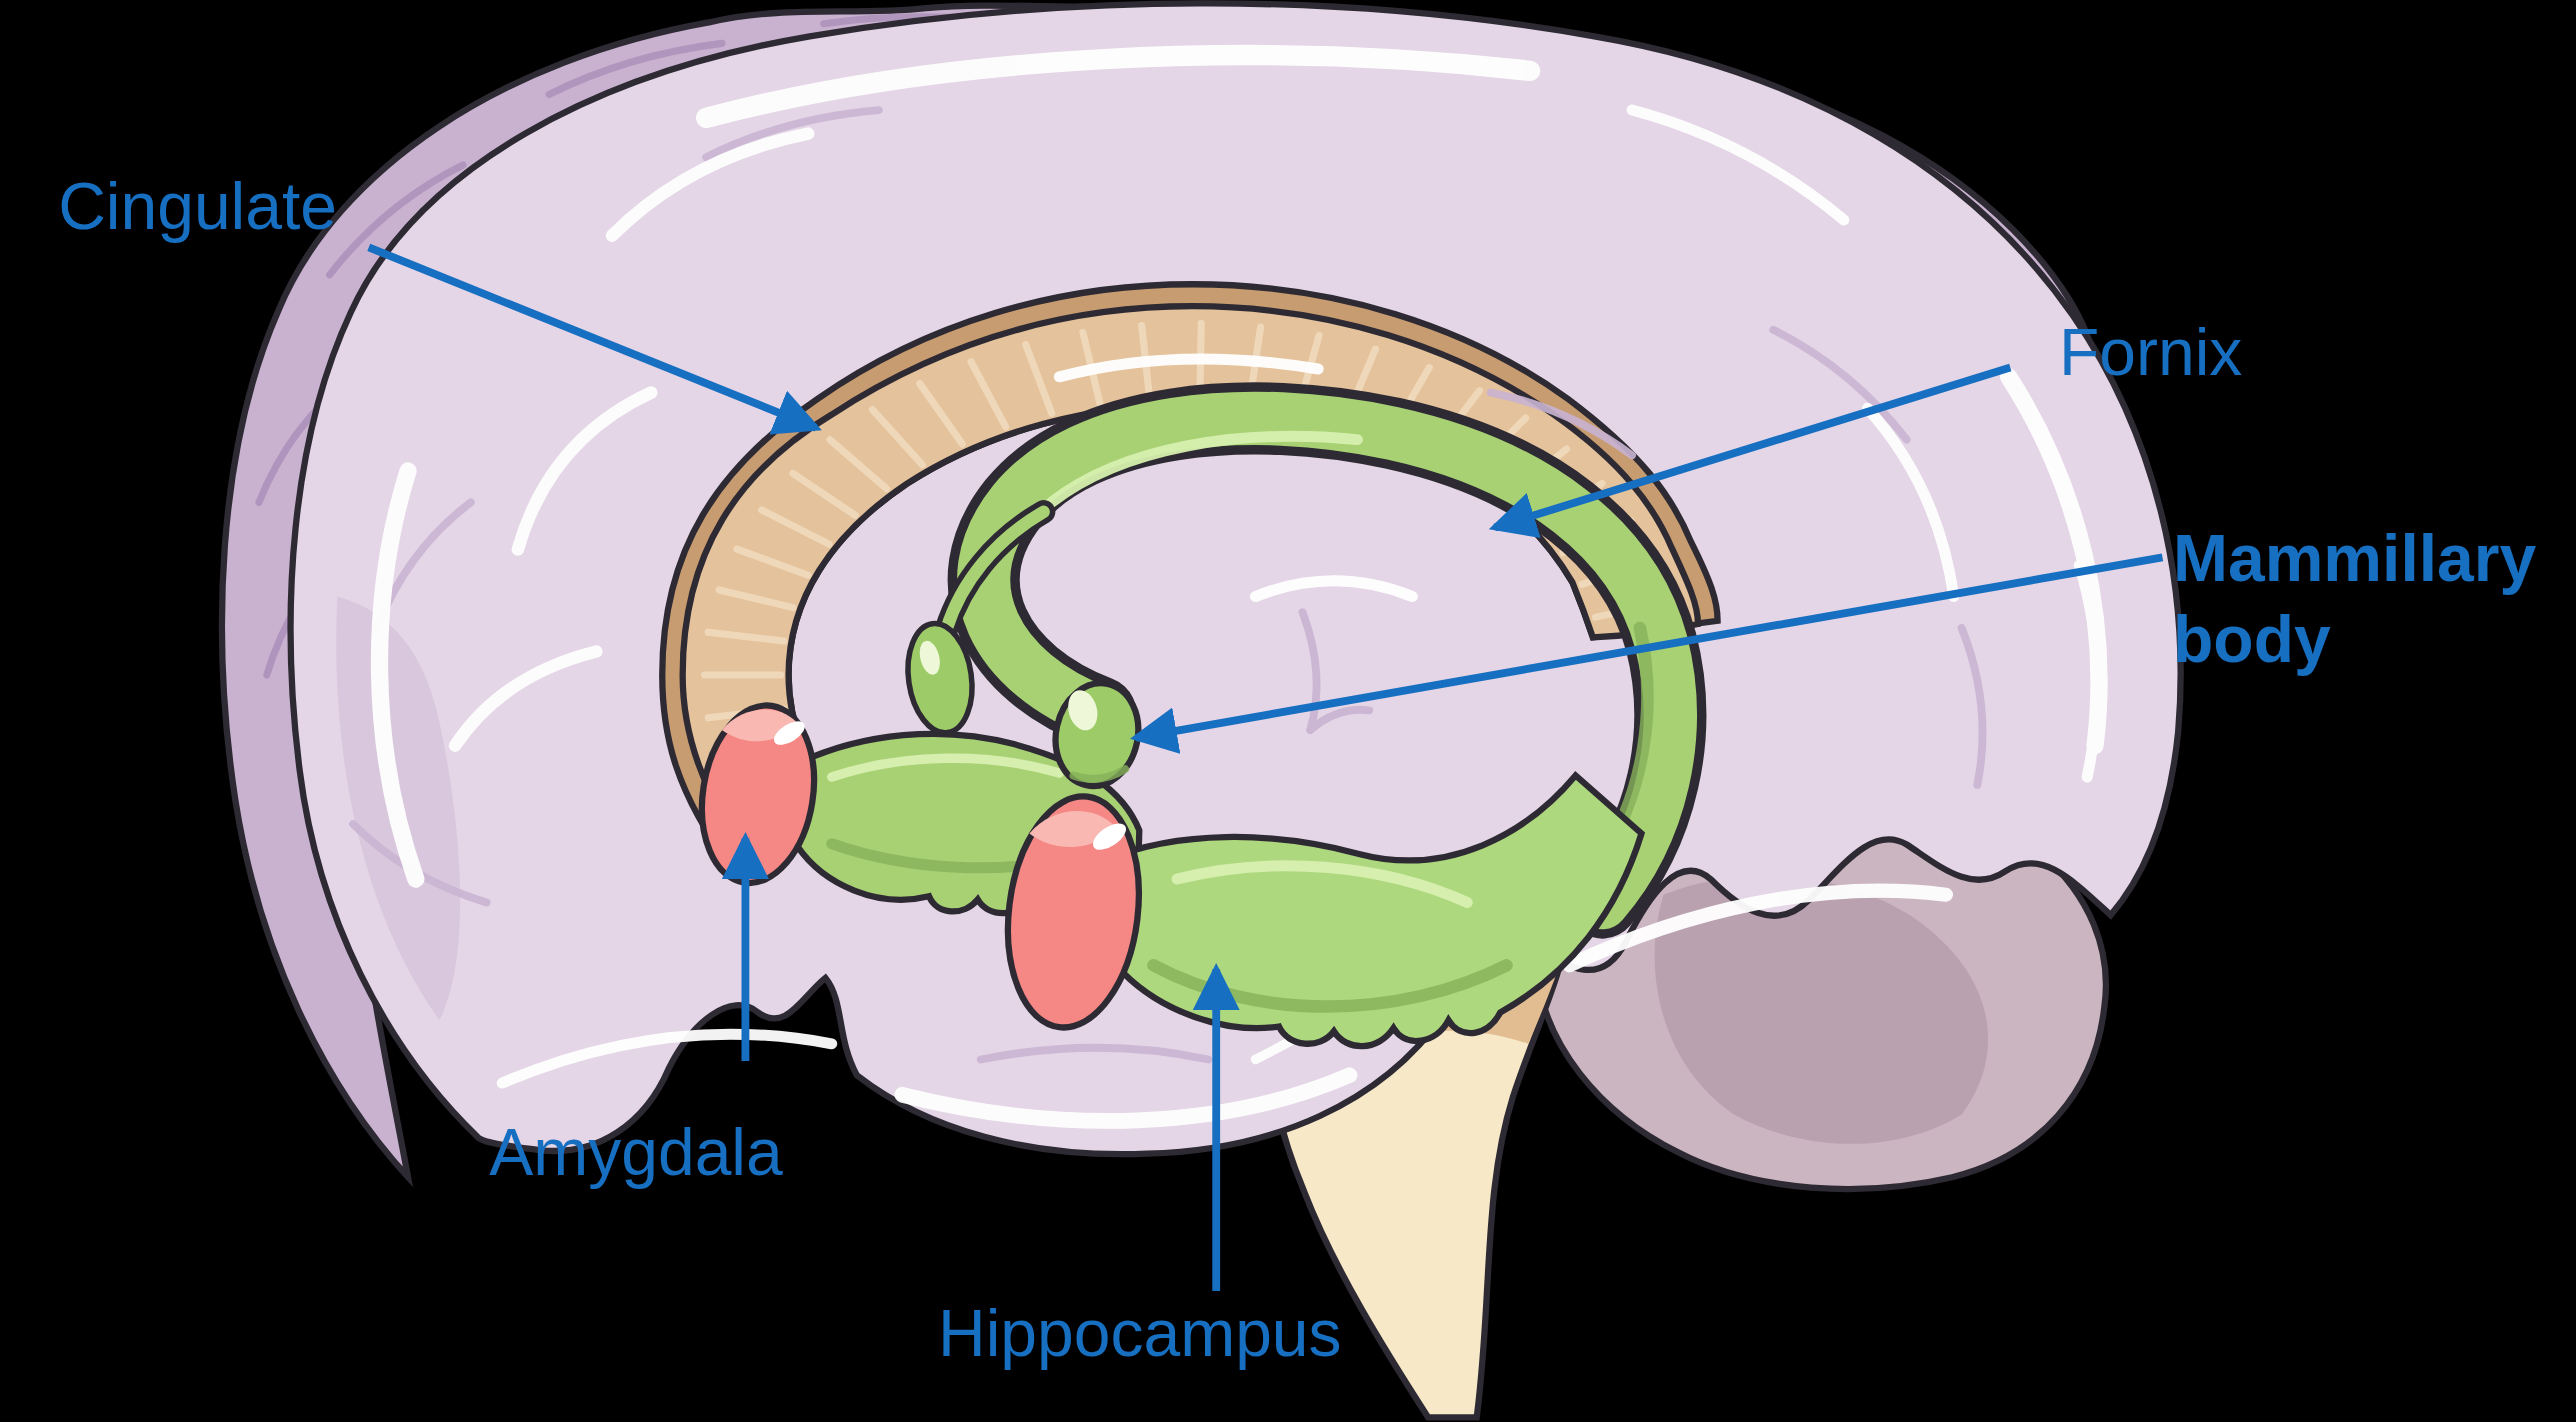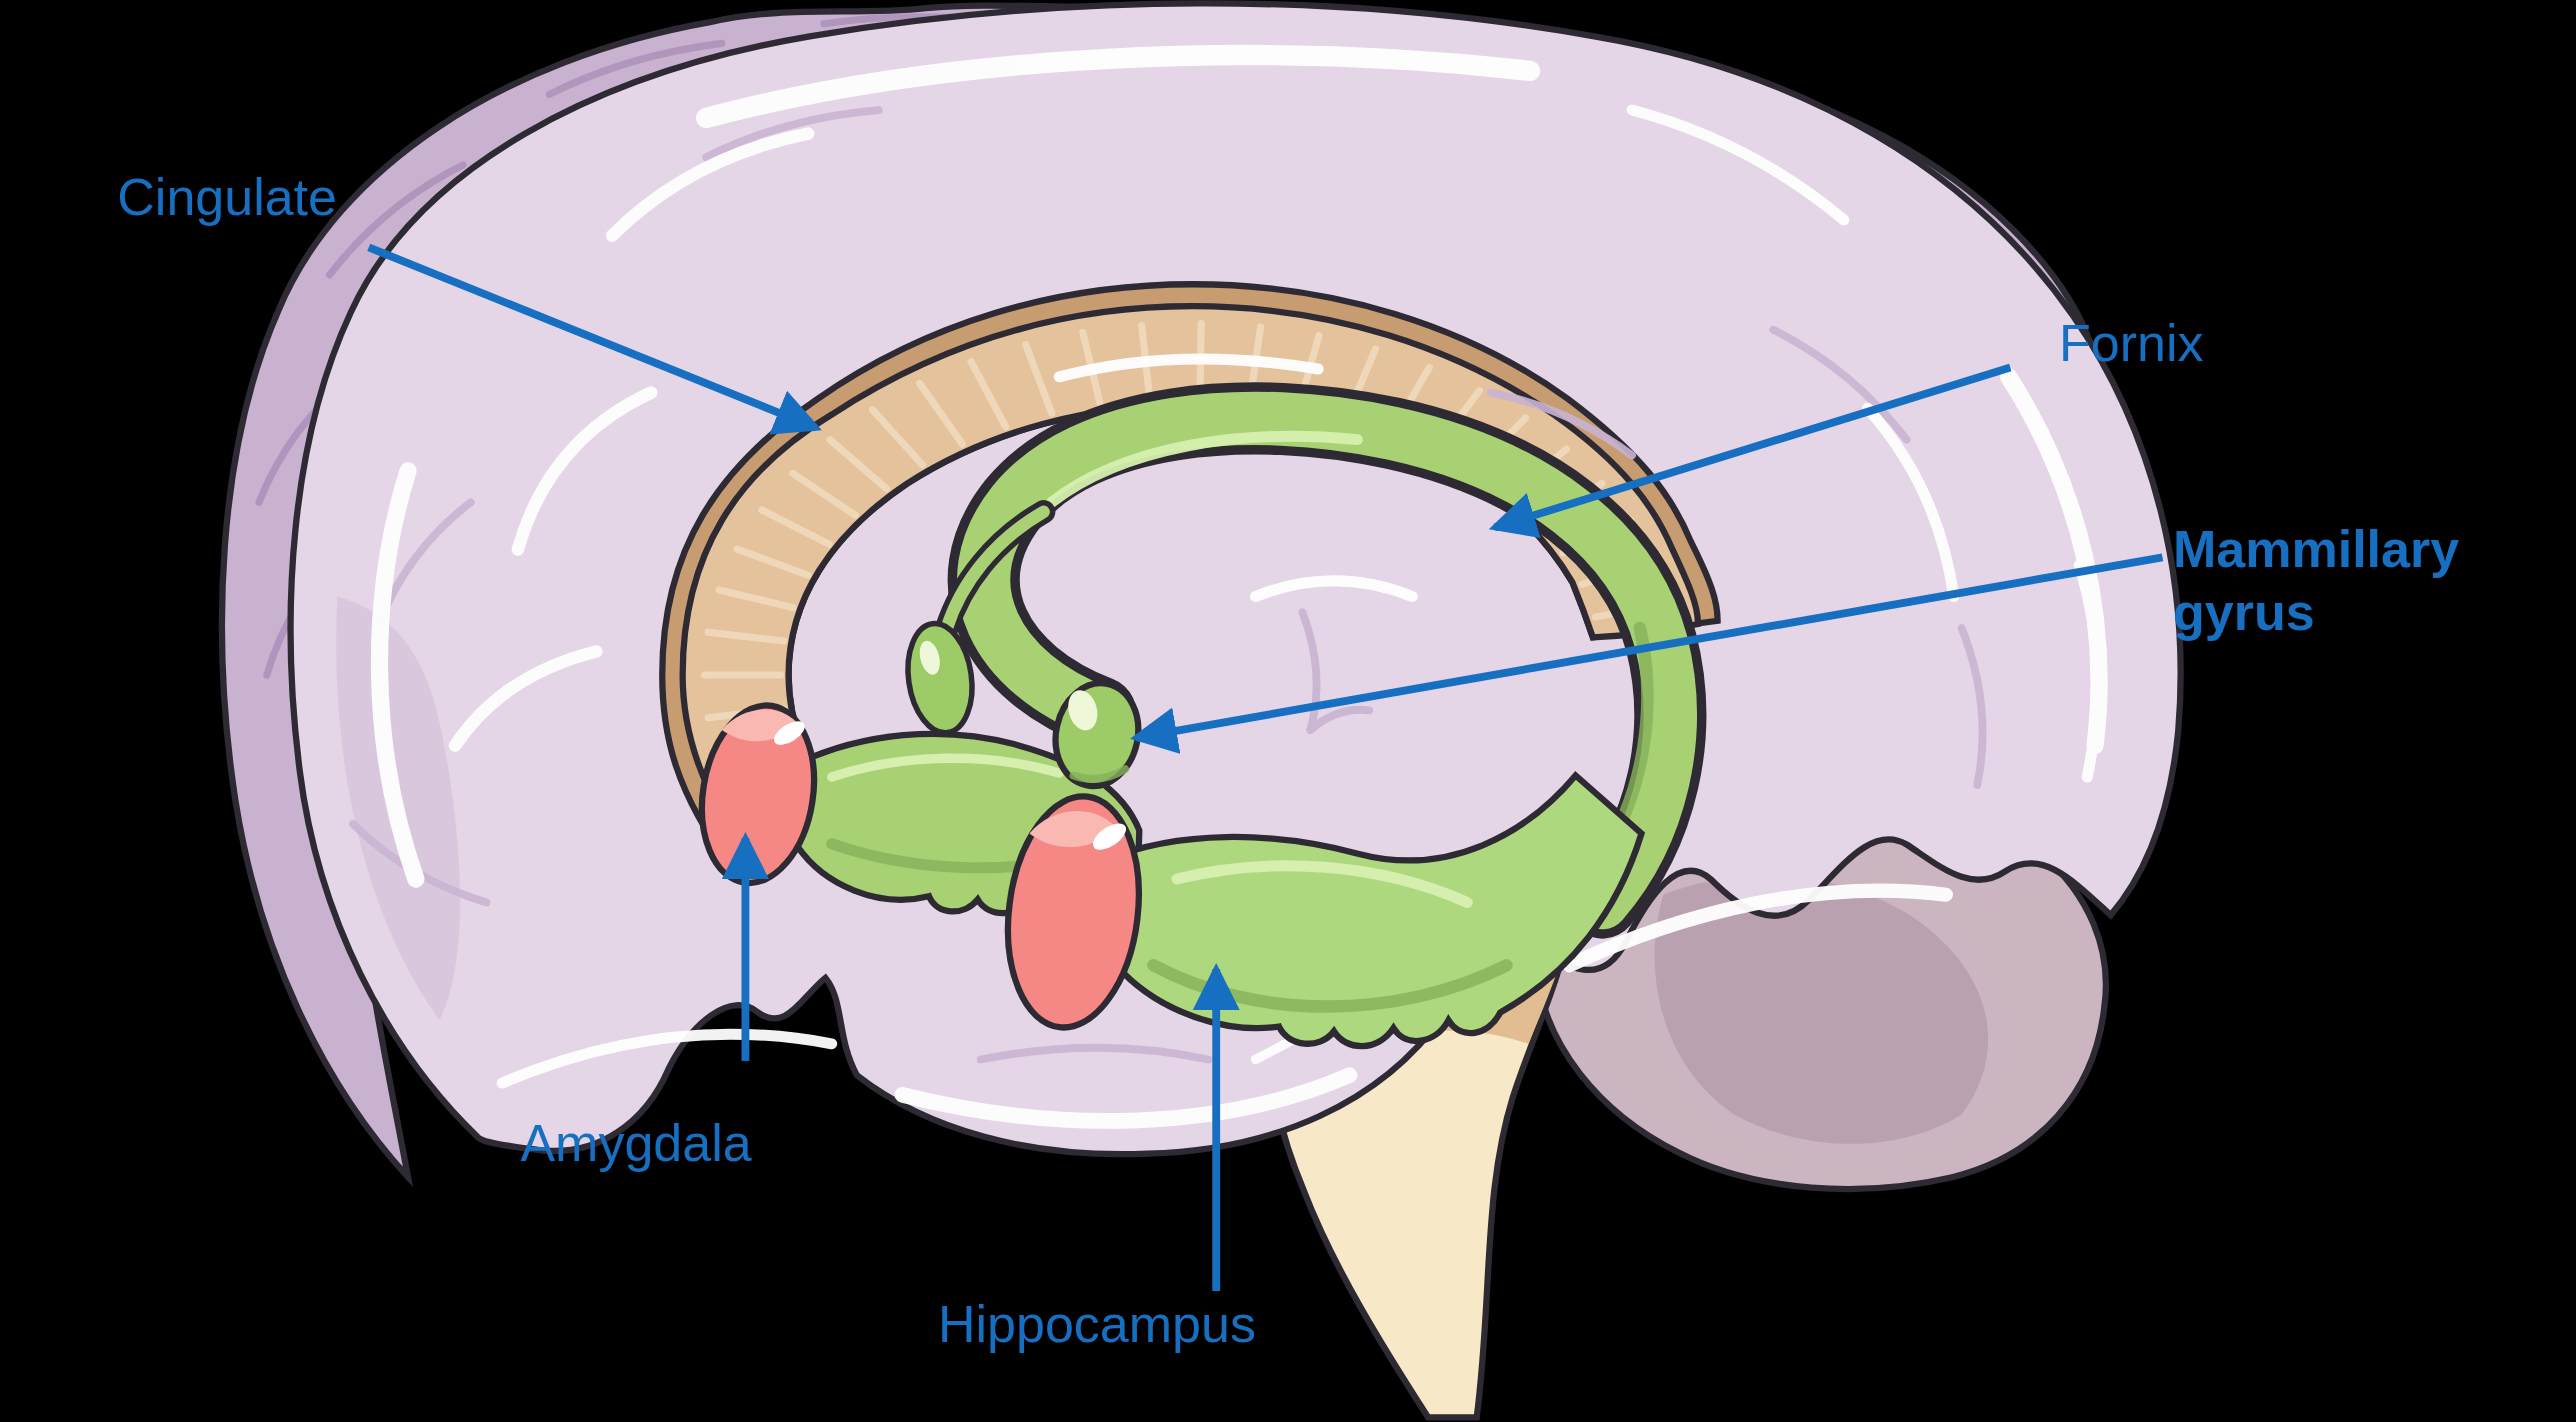--- a/index.html
+++ b/index.html
@@ -7,21 +7,21 @@
     position:relative;
     width:2576px;height:1423px;
     background:var(--background,#000000);
     overflow:hidden;
     font-family:"Liberation Sans",sans-serif;
   }
   .stage svg{position:absolute;left:0;top:0;}
   .diagram-label{
     position:absolute;
     color:var(--label_blue,#176fc1);
-    font-size:52px;
+    font-size:66px;
     line-height:1.22;
     white-space:nowrap;
     letter-spacing:0px;
   }
   .align-right{text-align:right;}
   .align-center{text-align:center;}
 
   
   .outline         {stroke:var(--outline,#2e2a33);}
   .fill-rim        {fill:var(--far_hemisphere,#c9b2d0);}
@@ -335,20 +335,20 @@
   </svg>
 
   <div class="diagram-label align-right" style="left:31px;top:166px;width:306px;">
     <div>Cingulate</div>
   </div>
 
   <div class="diagram-label" style="left:2020px;top:312px;margin-left:39px;">Fornix</div>
 
   <div class="diagram-label" style="left:2173px;top:518px;font-weight:bold;">
     <div>Mammillary</div>
-    <div>gyrus</div>
+    <div>body</div>
   </div>
 
   <div class="diagram-label align-center" style="left:471px;top:1112px;width:330px;">Amygdala</div>
 
   <div class="diagram-label" style="left:938px;top:1293px;">Hippocampus</div>
 </div>
 
 
 </body></html>

